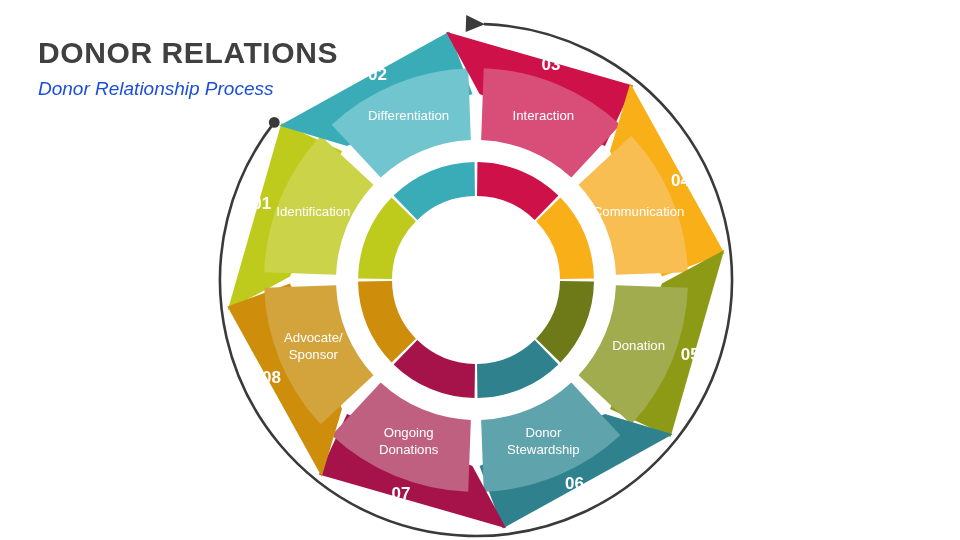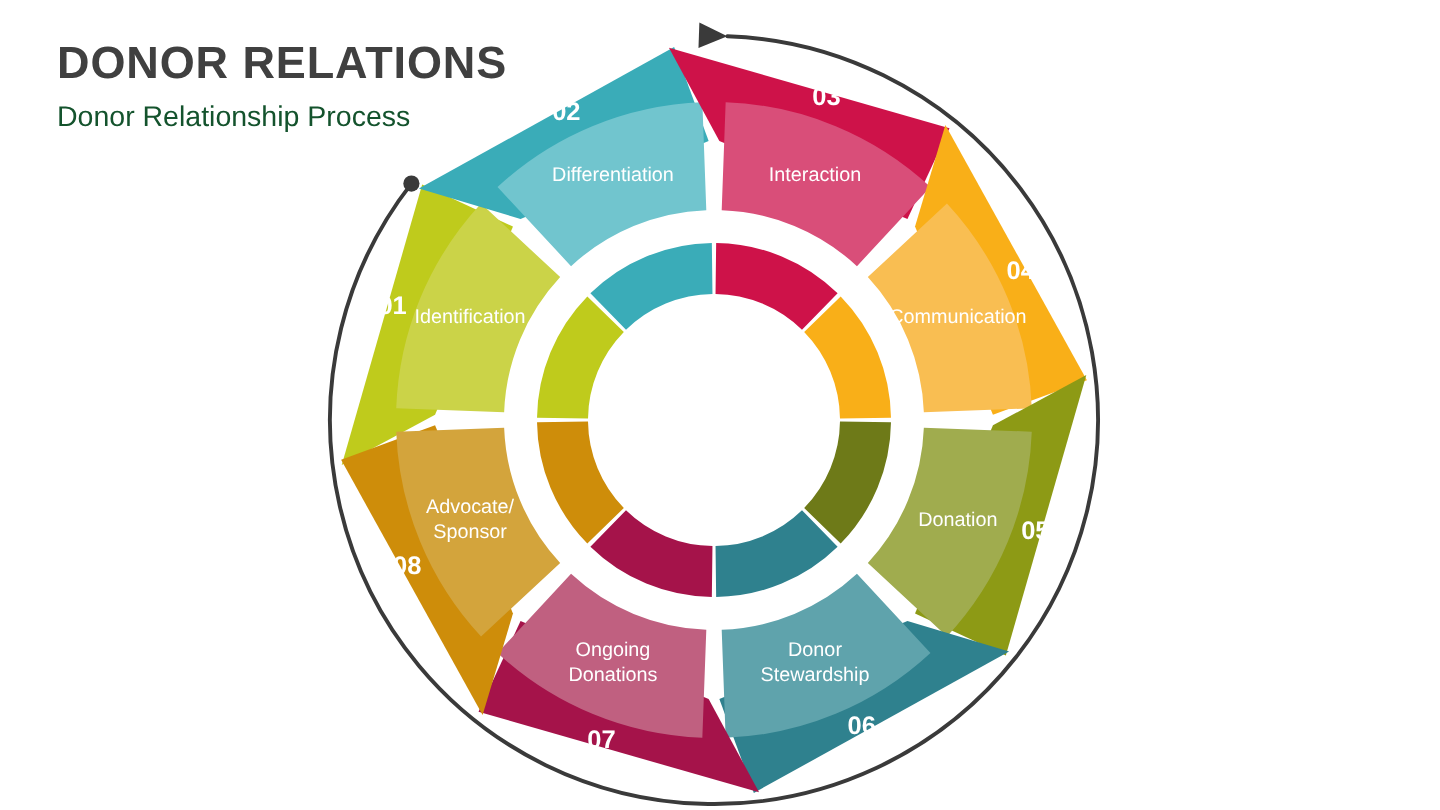--- a/index.html
+++ b/index.html
@@ -16,41 +16,42 @@
   }
   #stage {
     position: relative;
     width: 960px;
     height: 540px;
     background: #ffffff;
   }
   .title-block {
     position: absolute;
     left: 38px;
-    top: 26px;
+    top: 36px;
     width: 420px;
   }
   .main-title {
     font-family: "Liberation Sans", sans-serif;
     font-size: 30px;
     font-weight: bold;
     letter-spacing: 0.6px;
     color: #404040;
     line-height: 1.12;
     margin: 0;
     white-space: nowrap;
   }
   .sub-title {
     font-family: "Liberation Sans", sans-serif;
     font-size: 19px;
     font-weight: normal;
-    color: #14532d;
+    color: #1d4ed8;
     line-height: 1.2;
     margin: 8px 0 0 0;
     white-space: nowrap;
+    font-style: italic;
   }
   #wheel {
     position: absolute;
     left: 0;
     top: 0;
   }
   .seg-label {
     font-family: "Liberation Sans", sans-serif;
     font-size: 13.2px;
     fill: #ffffff;

